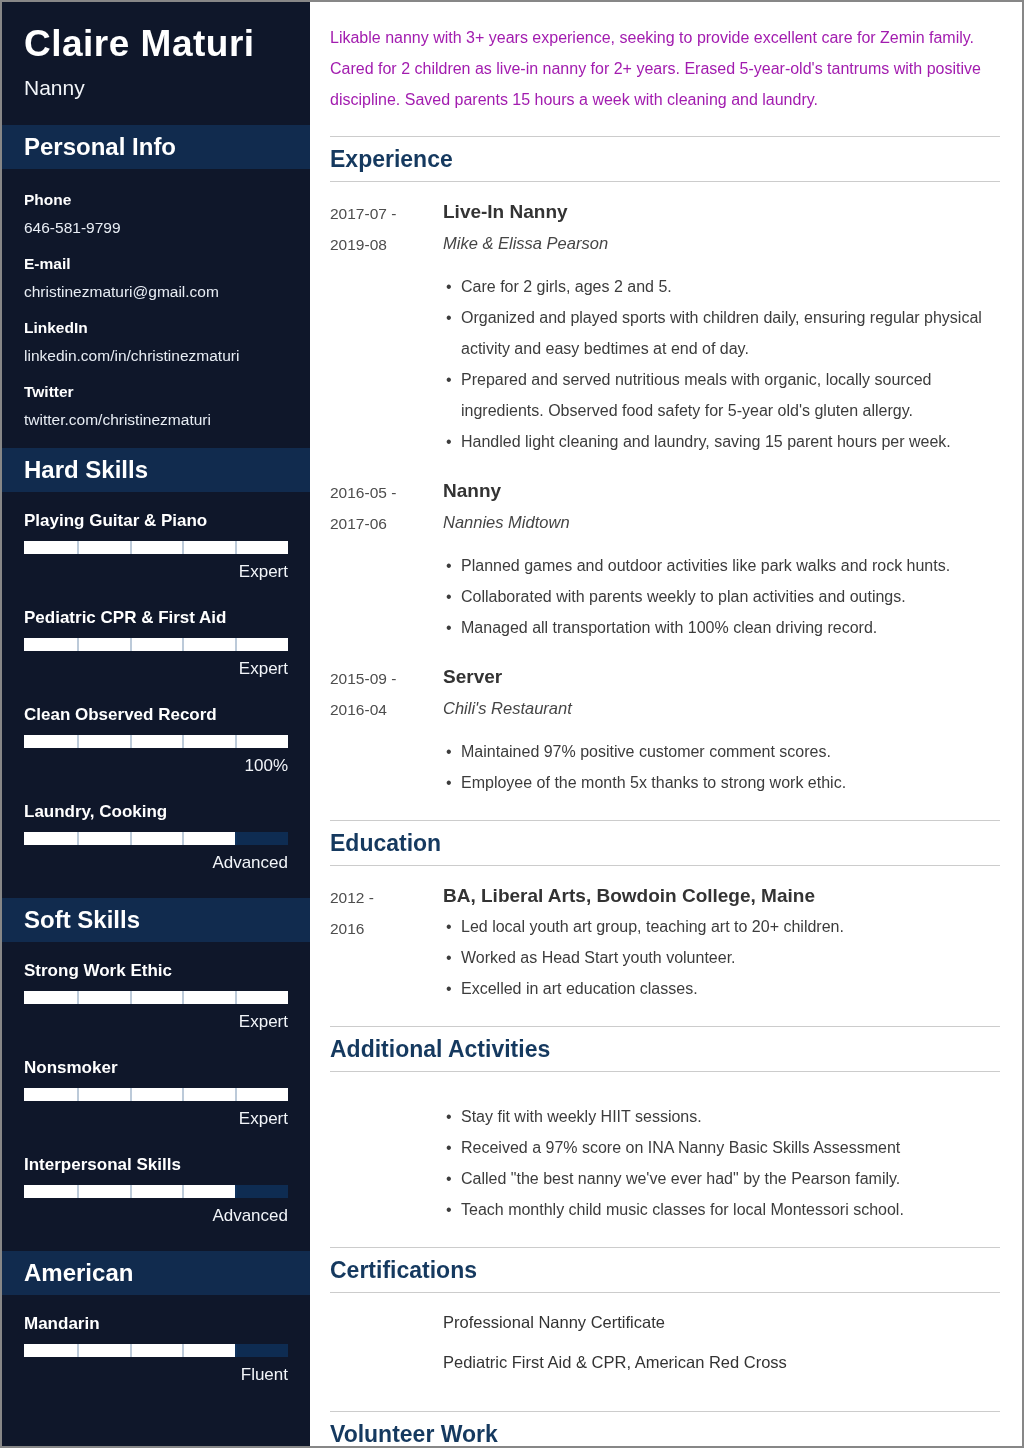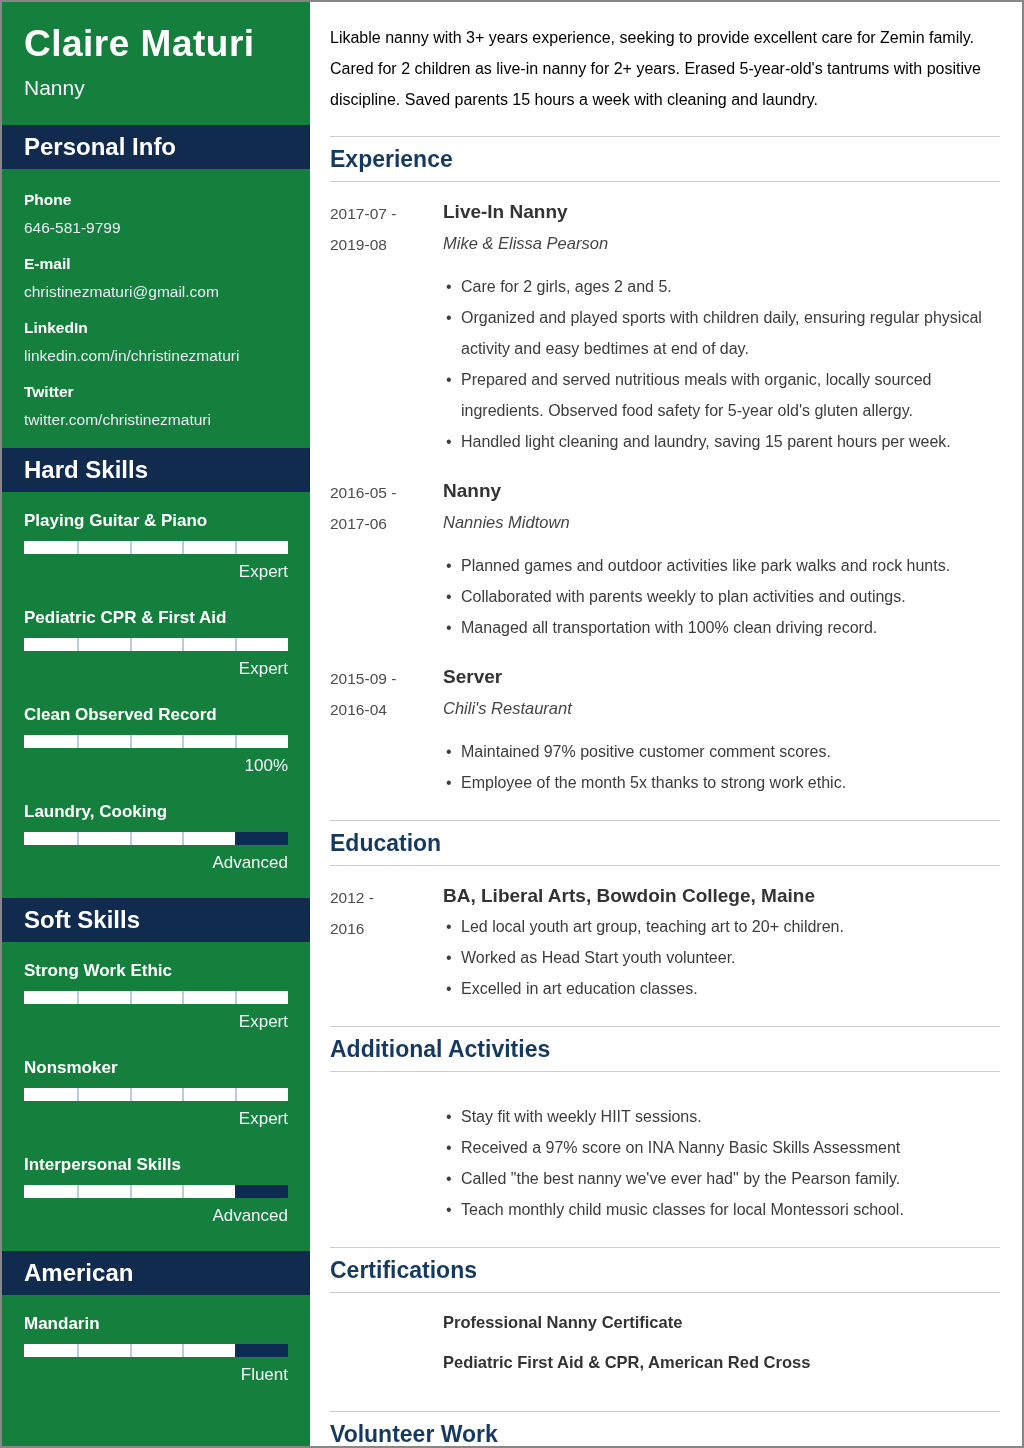--- a/index.html
+++ b/index.html
@@ -9,21 +9,21 @@
     width:1024px; height:1448px;
     border:2px solid #878787;
     display:flex;
     background:#ffffff;
     overflow:hidden;
   }
 
   
   .sidebar {
     width:308px; flex:0 0 308px;
-    background:#15803d;
+    background:#0f172a;
     color:#ffffff;
   }
   .identity { padding:20px 22px 0 22px; }
   .name { font-size:37px; font-weight:bold; line-height:44px; letter-spacing:0.5px; }
   .role { font-size:21px; line-height:26px; margin-top:9px; color:#f2f5f9; }
 
   .band {
     background:#112b4e;
     height:44px;
     display:flex; align-items:center;
@@ -50,21 +50,21 @@
   .skill-bar i {
     position:absolute; top:0; bottom:0; width:2px;
     background:rgba(13,64,118,0.28);
   }
   .skill-bar i:nth-child(2){left:20%;} .skill-bar i:nth-child(3){left:40%;}
   .skill-bar i:nth-child(4){left:60%;} .skill-bar i:nth-child(5){left:80%;}
   .skill-level { margin-top:7px; font-size:17px; line-height:22px; text-align:right; color:#f2f5f9; }
 
   
   .main { flex:1; padding:20px 22px 0 20px; color:#3c3c3c; }
-  .summary { font-size:16px; line-height:31px; color:#000000; margin-bottom:21px; }
+  .summary { font-size:16px; line-height:31px; color:#a21caf; margin-bottom:21px; }
 
   hr.rule { border:none; border-top:1px solid #cccccc; }
   hr.rule-gap { margin-top:22px; }
   h2.sec {
     color:#15395f; font-size:23px; font-weight:bold;
     line-height:26px; margin:9px 0;
   }
 
   .entry { display:grid; grid-template-columns:113px 1fr; margin-top:20px; }
   .entry.first { margin-top:16px; }
@@ -73,21 +73,21 @@
   .etitle { font-size:19px; font-weight:bold; color:#333333; line-height:28px; }
   .company { font-size:16.5px; font-style:italic; color:#454545; line-height:30px; margin-top:2px; }
   ul.bullets { list-style:none; margin-top:13px; }
   ul.bullets li {
     position:relative; padding-left:18px;
     font-size:16px; line-height:31px; color:#3c3c3c;
   }
   ul.bullets li::before { content:"•"; position:absolute; left:3px; color:#3c3c3c; }
   .entry .etitle + ul.bullets { margin-top:1px; }
 
-  .plain-line { font-size:16.5px; font-weight:bold; color:#333333; line-height:26px; margin-bottom:14px; }
+  .plain-line { font-size:16.5px; font-weight:normal; color:#333333; line-height:26px; margin-bottom:14px; }
   .block-gap { margin-top:16px; margin-bottom:8px; }
 </style>
 </head>
 <body>
 
 <div class="page">
 
   <aside class="sidebar">
     <div class="identity">
       <div class="name">Claire Maturi</div>

